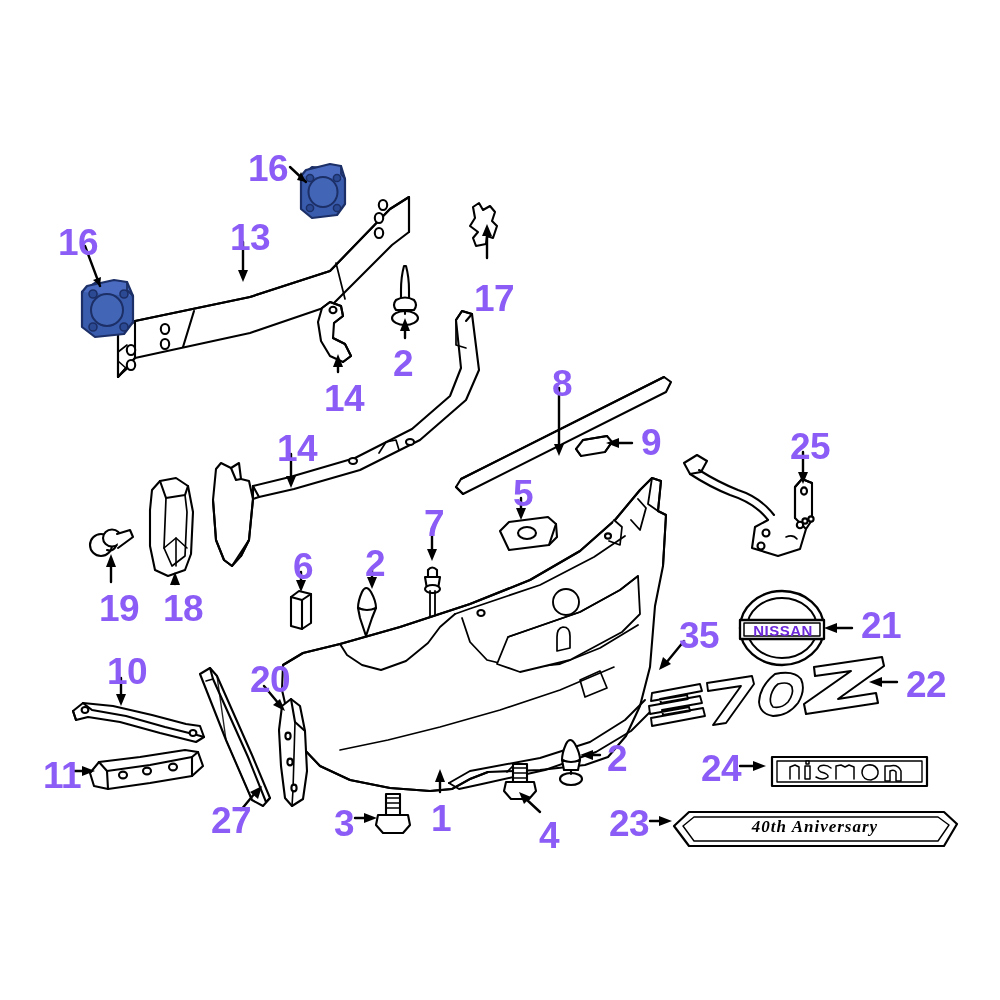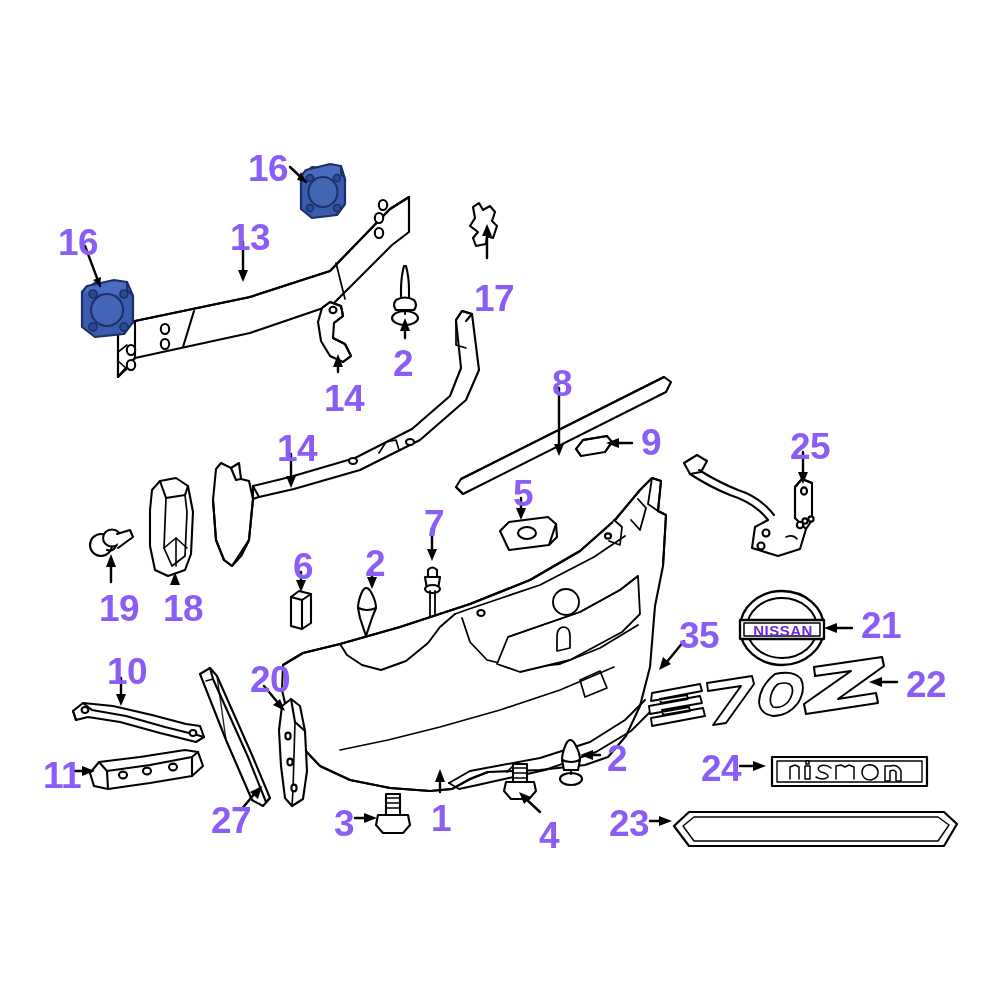--- a/index.html
+++ b/index.html
@@ -424,15 +424,18 @@
   <div class="callout" style="left:431px;top:800px;">1</div>
   <div class="callout" style="left:539px;top:817px;">4</div>
   <div class="callout" style="left:609px;top:805px;">23</div>
 </div>
 
 <div class="callout-layer">
   <div style="position:absolute;left:746px;top:622px;width:74px;text-align:center;
               font-family:'Liberation Sans',sans-serif;font-weight:700;font-size:15px;
               letter-spacing:0.5px;color:#6d28d9;">NISSAN</div>
 
+  <div style="position:absolute;left:686px;top:817px;width:258px;text-align:center;
+              font-family:'Liberation Serif',serif;font-style:italic;font-weight:700;
+              font-size:17px;letter-spacing:1px;color:#000;">40th Aniversary</div>
 </div>
 
 </div>
 
 </body></html>

